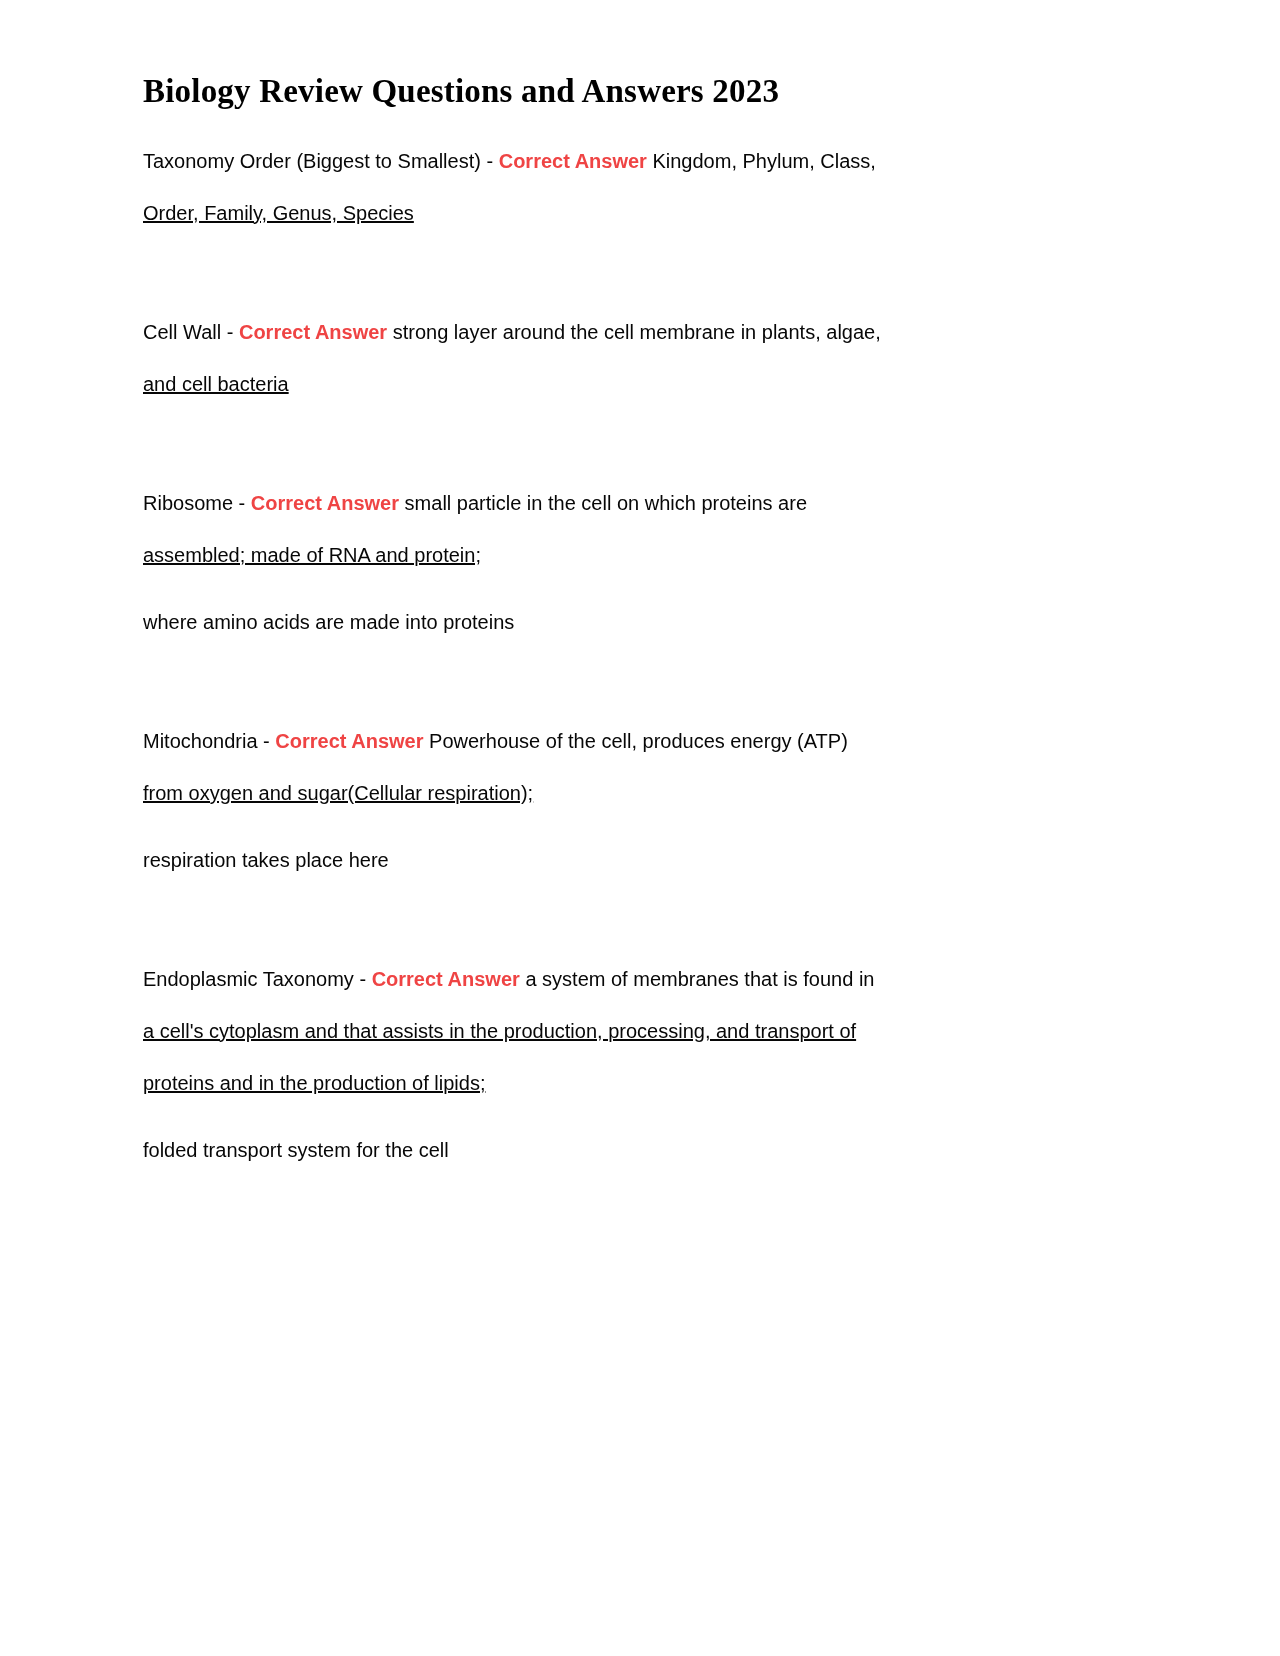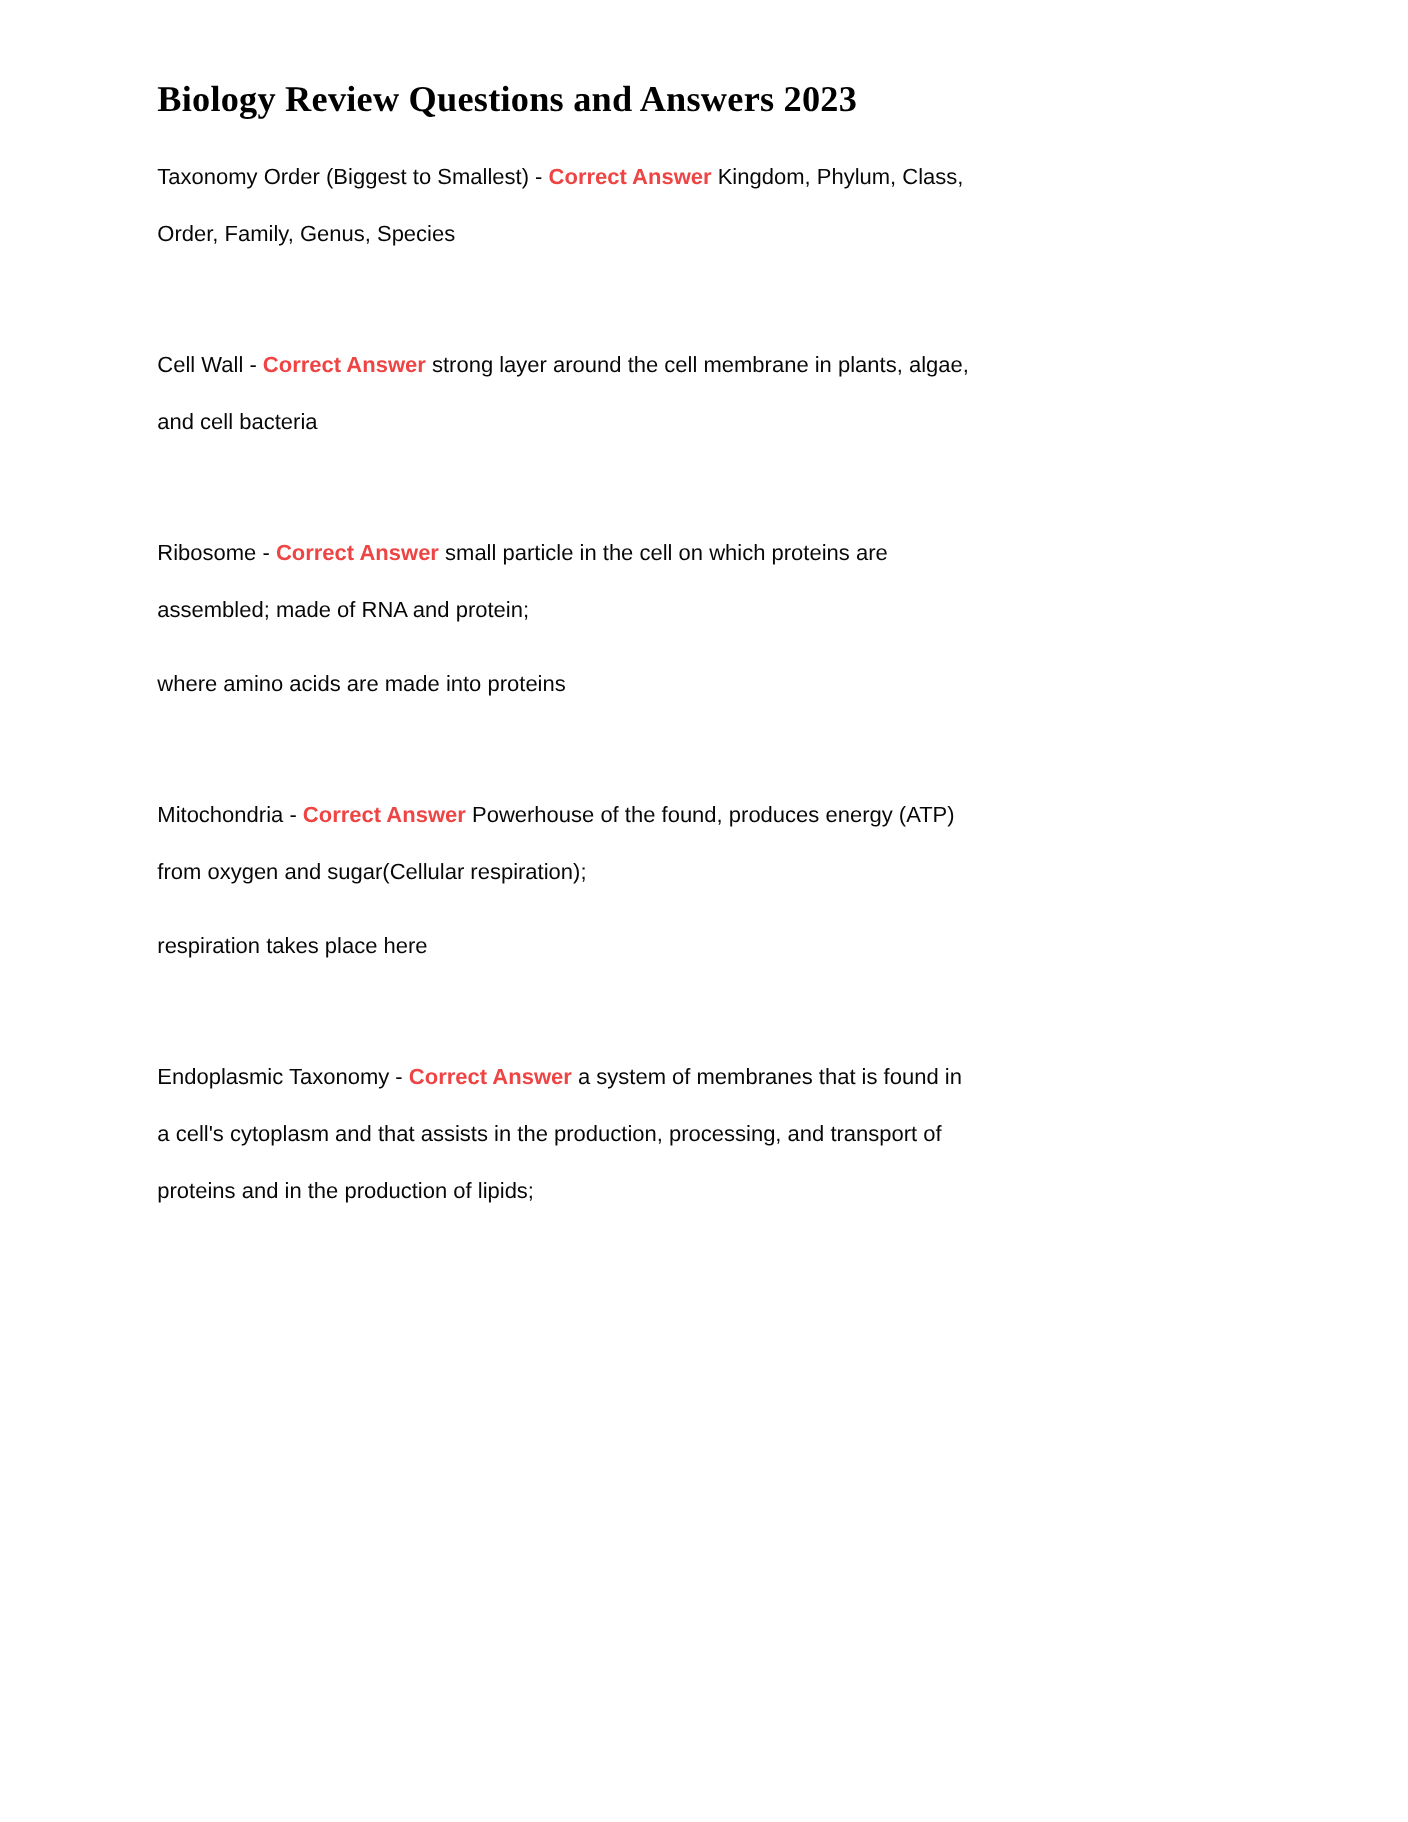--- a/index.html
+++ b/index.html
@@ -39,20 +39,21 @@
     color: #070707;
     margin: 0 0 15px 0;
     max-width: 994px;
   }
   .answer-label {
     color: #ef4444;
     font-weight: 700;
   }
   .cont-line {
     display: block;
+    text-decoration: underline;
   }
   .cont-line:empty { display: none; }
   .extra-para:empty { display: none; }
 </style>
 </head>
 <body>
 
 <div class="page">
 
   <h1 class="doc-title">Biology Review Questions and Answers 2023</h1>
@@ -69,22 +70,23 @@
 
 
   <div class="entry">
     <p class="para"><span>Ribosome</span><span> - </span><span class="answer-label">Correct Answer</span>
       <span>small particle in the cell on which proteins are</span><span class="cont-line">assembled; made of RNA and protein;</span></p>
     <p class="para extra-para">where amino acids are made into proteins</p>
   </div>
 
   <div class="entry">
     <p class="para"><span>Mitochondria</span><span> - </span><span class="answer-label">Correct Answer</span>
-      <span>Powerhouse of the found, produces energy (ATP)</span><span class="cont-line">from oxygen and sugar(Cellular respiration);</span></p>
+      <span>Powerhouse of the cell, produces energy (ATP)</span><span class="cont-line">from oxygen and sugar(Cellular respiration);</span></p>
     <p class="para extra-para">respiration takes place here</p>
   </div>
 
   <div class="entry">
     <p class="para"><span>Endoplasmic Taxonomy</span><span> - </span><span class="answer-label">Correct Answer</span>
       <span>a system of membranes that is found in</span><span class="cont-line">a cell's cytoplasm and that assists in the production, processing, and transport of</span><span class="cont-line">proteins and in the production of lipids;</span></p>
+    <p class="para extra-para">folded transport system for the cell</p>
   </div>
 
 </div>
 
 </body></html>

